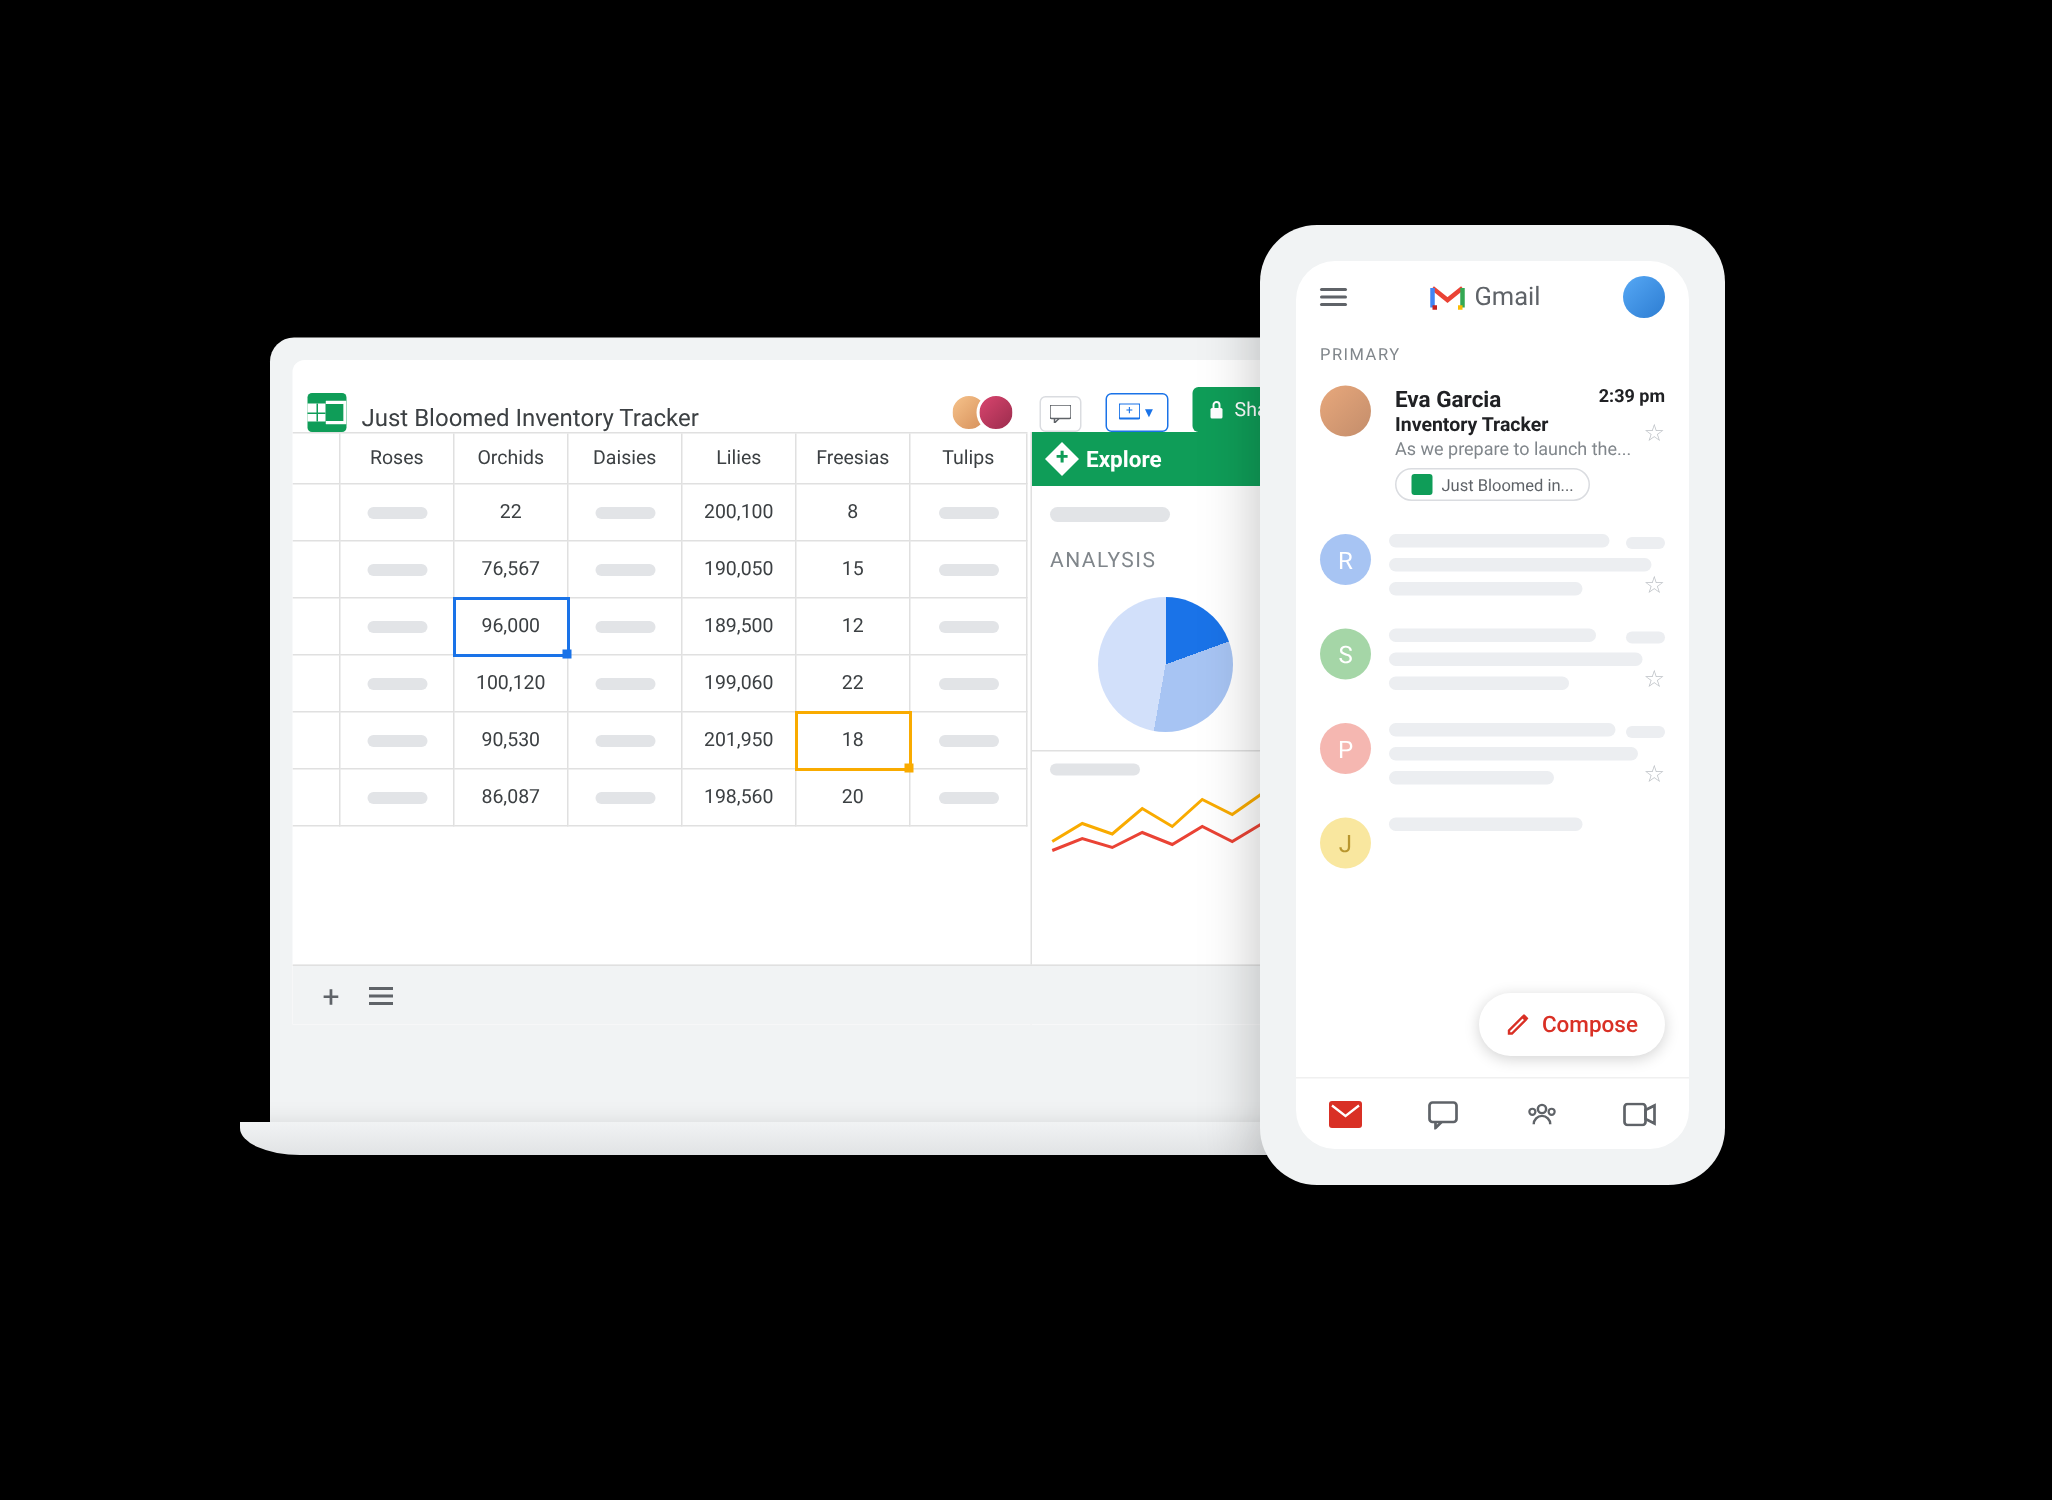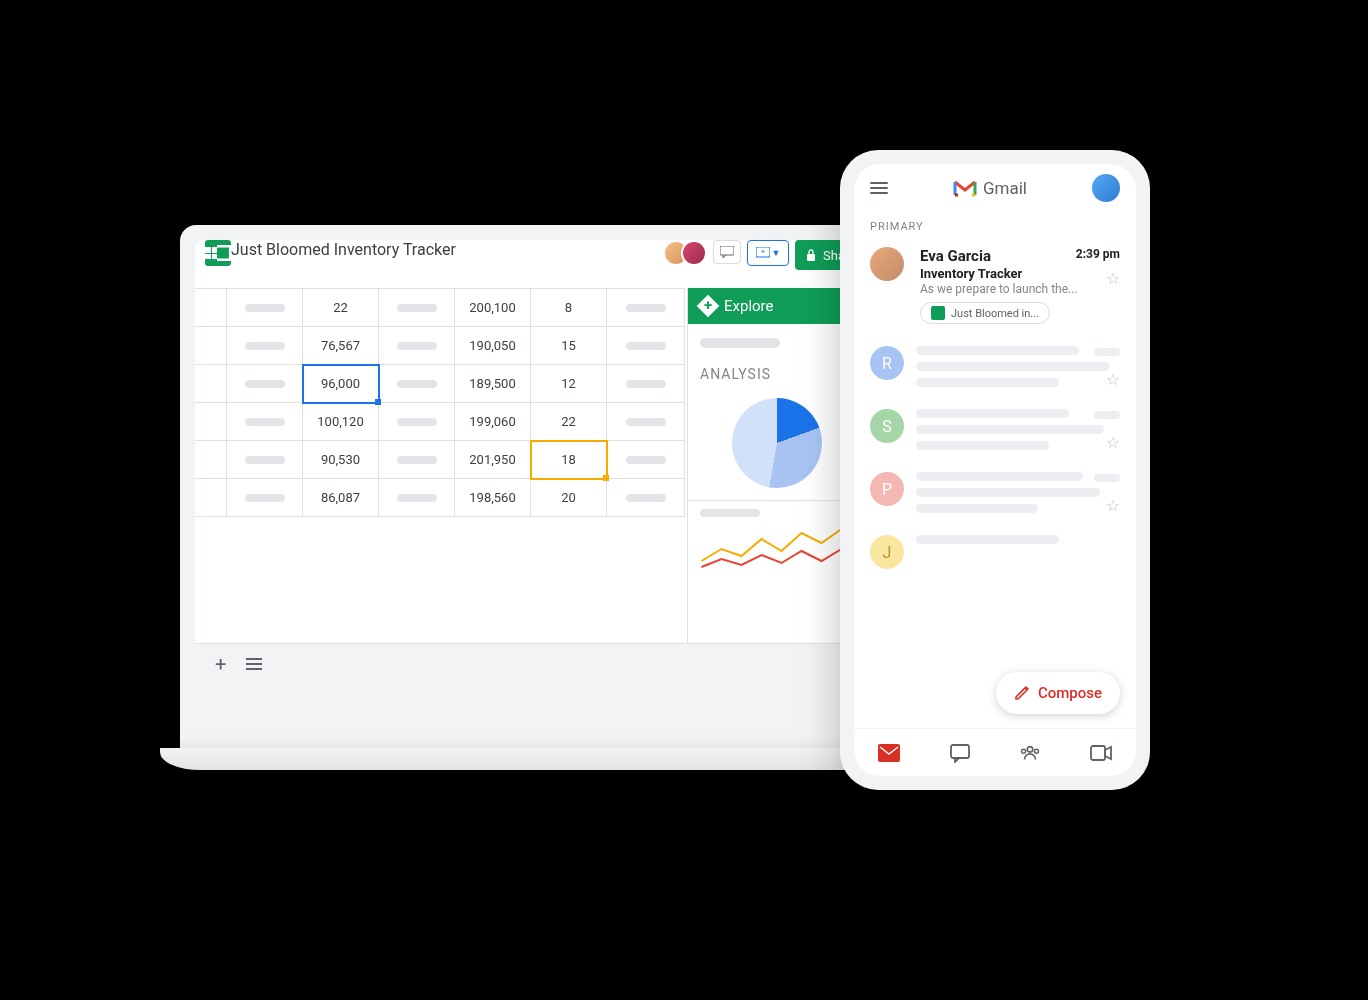--- a/index.html
+++ b/index.html
@@ -1,19 +1,19 @@
 <!DOCTYPE html>
 <html><head>
 <meta charset="utf-8">
 <style>
 *{box-sizing:border-box;margin:0;padding:0;font-family:-apple-system,BlinkMacSystemFont,"Segoe UI",Roboto,Arial,sans-serif}
 body{width:1368px;height:1000px;background:#000;position:relative;overflow:hidden}
 .laptop{position:absolute;left:180px;top:225px;width:700px;height:525px;background:#f1f3f4;border-radius:16px 16px 0 0;padding:15px 15px 0 15px;box-shadow:0 8px 30px rgba(0,0,0,.15)}
 .laptop-inner{background:#fff;height:443px;border-radius:8px 8px 0 0;overflow:hidden;position:relative}
-.sheets-bar{height:48px;display:flex;align-items:flex-start;padding:0 10px;}
+.sheets-bar{height:48px;display:flex;align-items:flex-end;padding:0 10px;gap:10px}
 .sheets-logo{width:26px;height:26px;background:#0f9d58;border-radius:3px;display:flex;align-items:center;justify-content:center}
 .sheets-logo::after{content:"";width:14px;height:14px;background:#fff;clip-path:polygon(0 0,100% 0,100% 100%,0 100%,0 85%,85% 85%,85% 15%,0 15%);border:1px solid #fff}
 .sheets-icon-inner{width:14px;height:12px;background:#fff;position:relative}
 .sheets-icon-inner::before,.sheets-icon-inner::after{content:"";position:absolute;background:#0f9d58}
 .sheets-icon-inner::before{left:0;right:0;top:50%;height:1px}
 .sheets-icon-inner::after{top:0;bottom:0;left:50%;width:1px}
 .doc-title{font-size:16px;color:#3c4043;flex:1}
 .avatars{display:flex;margin-right:6px}
 .av{width:26px;height:26px;border-radius:50%;border:2px solid #fff;margin-left:-8px}
 .av1{background:linear-gradient(135deg,#f6c38b,#d68f5a)}
@@ -26,32 +26,32 @@
 .row.hdr{height:34px}
 .cell{border-right:1px solid #e0e0e0;border-bottom:1px solid #e0e0e0;display:flex;align-items:center;justify-content:center;font-size:13px;color:#3c4043}
 .c0{width:32px}
 .c1{width:76px}.c2{width:76px}.c3{width:76px}.c4{width:76px}.c5{width:76px}.c6{width:78px}
 .ph{width:40px;height:8px;background:#e2e4e7;border-radius:4px}
 .selected{outline:2px solid #1a73e8;outline-offset:-1px;position:relative}
 .selected::after{content:"";position:absolute;right:-3px;bottom:-3px;width:6px;height:6px;background:#1a73e8}
 .gold{outline:2px solid #f9ab00;outline-offset:-1px;position:relative}
 .gold::after{content:"";position:absolute;right:-3px;bottom:-3px;width:6px;height:6px;background:#f9ab00}
 .explore-panel{position:absolute;right:0;top:48px;width:178px;height:395px;border-left:1px solid #e0e0e0;background:#fff}
-.explore-hdr{background:#0f9d58;color:#fff;height:36px;display:flex;align-items:center;padding:0 12px;gap:8px;font-size:15px;font-weight:400}
+.explore-hdr{background:#0f9d58;color:#fff;height:36px;display:flex;align-items:center;padding:0 12px;gap:8px;font-size:15px;font-weight:700}
 .explore-diamond{width:16px;height:16px;background:#fff;transform:rotate(45deg);position:relative}
 .explore-diamond::after{content:"+";position:absolute;transform:rotate(-45deg);color:#0f9d58;left:3px;top:-2px;font-weight:bold}
 .search-ph{margin:14px 12px 8px;height:10px;width:80px;background:#e2e4e7;border-radius:5px}
 .analysis-label{font-size:14px;color:#80868b;letter-spacing:1px;padding:10px 12px 6px}
 .pie{width:90px;height:90px;border-radius:50%;margin:10px auto;background:conic-gradient(#1a73e8 0deg 70deg,#a7c4f3 70deg 190deg,#d2e0fa 190deg 360deg);position:relative}
 .pie::after{content:"";position:absolute;left:50%;top:50%;width:0;height:0}
 .divider{height:1px;background:#e0e0e0;margin:12px 0 8px}
 .sparkline{height:50px;margin:4px 10px;position:relative}
 .bottom-bar{position:absolute;left:0;right:0;bottom:0;height:40px;background:#f1f3f4;border-top:1px solid #e0e0e0;display:flex;align-items:center;padding:0 20px;gap:20px;color:#5f6368}
 .laptop-base{position:absolute;left:160px;top:748px;width:740px;height:22px;background:linear-gradient(#f1f3f4,#e1e3e5);border-radius:0 0 40px 40px/0 0 18px 18px;box-shadow:0 6px 20px rgba(0,0,0,.2)}
-.phone{position:absolute;left:840px;top:150px;width:310px;height:640px;background:#f1f3f4;border-radius:38px;padding:14px;box-shadow:0 12px 40px rgba(0,0,0,.25)}
+.phone{position:absolute;left:840px;top:150px;width:310px;height:640px;background:#f1f3f4;border-radius:38px;padding:24px;box-shadow:0 12px 40px rgba(0,0,0,.25)}
 .phone-inner{background:#fff;width:100%;height:100%;border-radius:26px;overflow:hidden;display:flex;flex-direction:column;position:relative}
 .phone-top{height:48px;display:flex;align-items:center;padding:0 16px;gap:16px}
 .menu-icon{width:18px;display:flex;flex-direction:column;gap:3px}
 .menu-icon span{height:2px;background:#5f6368;border-radius:1px}
 .gmail-logo{display:flex;align-items:center;gap:6px;flex:1;justify-content:center}
 .gmail-m{width:24px;height:18px;position:relative}
 .gmail-text{font-size:17px;color:#5f6368}
 .user-av{width:28px;height:28px;border-radius:50%;background:linear-gradient(135deg,#56a8f5,#2d7dd2)}
 .primary-label{font-size:11px;color:#80868b;letter-spacing:1px;padding:8px 16px 10px}
 .email{display:flex;padding:4px 16px 14px;gap:16px;position:relative}
@@ -104,20 +104,29 @@
       <div class="share-btn">
         <svg width="12" height="14" viewBox="0 0 12 14">
             <rect x="2" y="6" width="8" height="7" rx="1" fill="#fff"></rect>
             <path d="M4 6 V4 a2 2 0 0 1 4 0 V6" fill="none" stroke="#fff" stroke-width="1.3"></path>
           </svg>
         <span>Sha</span>
       </div>
     </div>
 
     <div class="grid">
+      <div class="row hdr">
+        <div class="cell c0"></div>
+        <div class="cell c1">Roses</div>
+        <div class="cell c2">Orchids</div>
+        <div class="cell c3">Daisies</div>
+        <div class="cell c4">Lilies</div>
+        <div class="cell c5">Freesias</div>
+        <div class="cell c6">Tulips</div>
+      </div>
       <div class="row">
           <div class="cell c0"></div>
           <div class="cell c1">
             <div class="ph"></div>
           </div>
           <div class="cell c2">22</div>
           <div class="cell c3">
             <div class="ph"></div>
           </div>
           <div class="cell c4">200,100</div>

